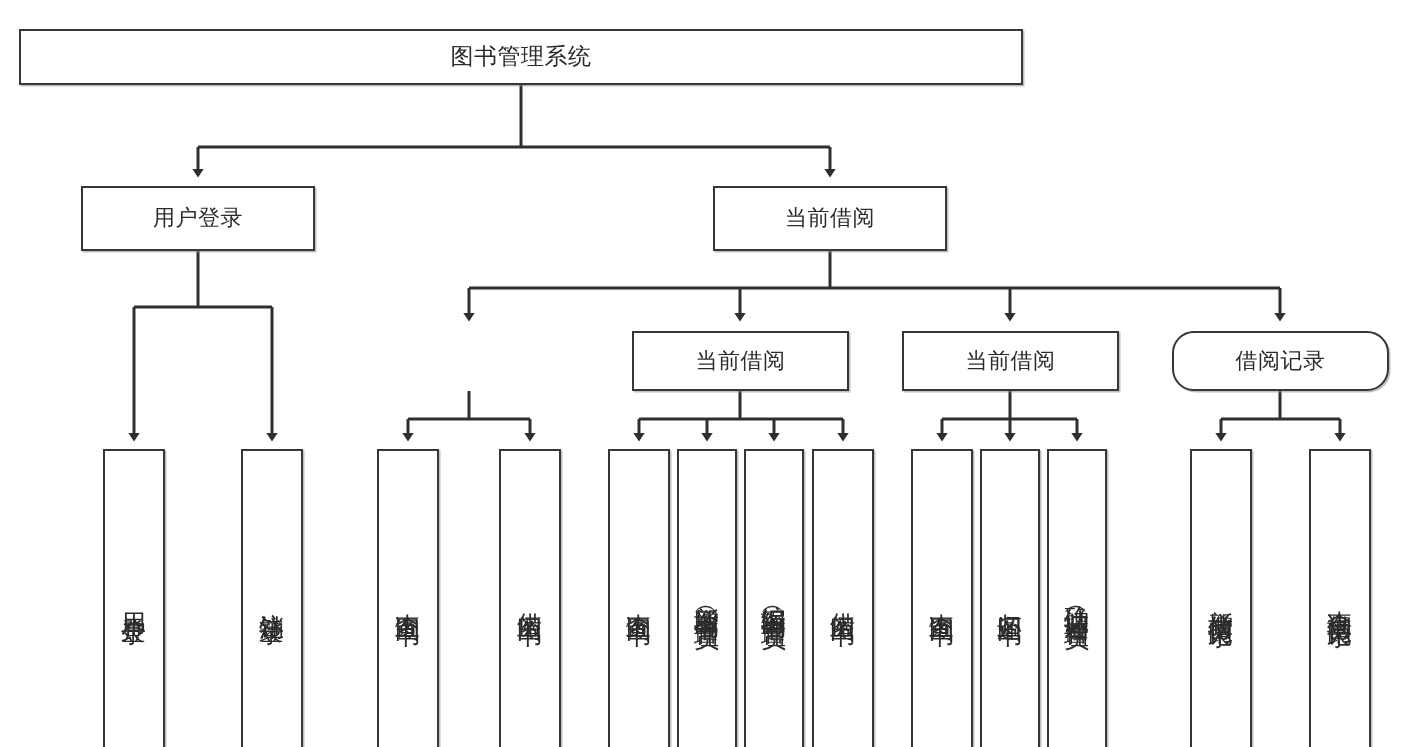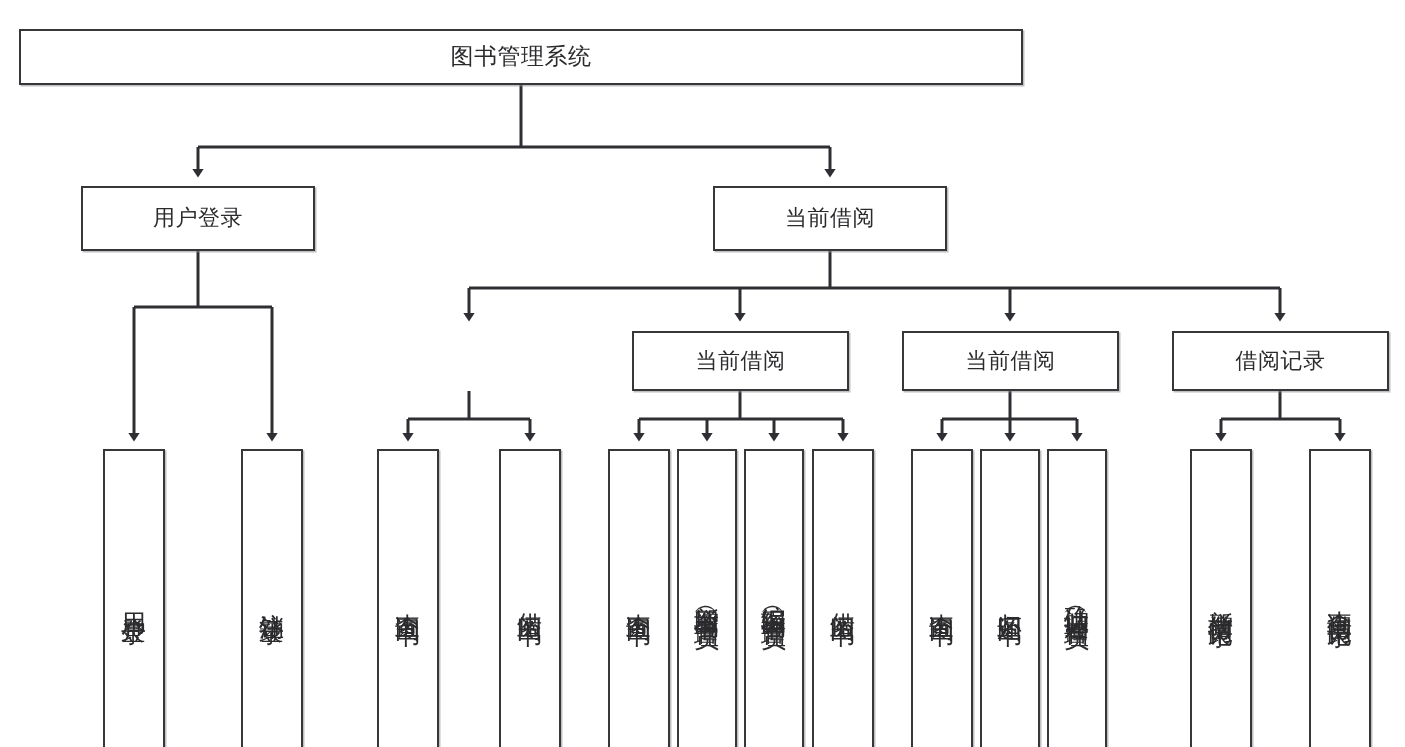--- a/index.html
+++ b/index.html
@@ -141,21 +141,21 @@
   <div class="node horiz" style="left:713px; top:170px; width:234px; height:65px;">
     <span class="label">当前借阅</span>
   </div>
 
   <div class="node horiz" style="left:632px; top:315px; width:217px; height:60px;">
     <span class="label">当前借阅</span>
   </div>
   <div class="node horiz" style="left:902px; top:315px; width:217px; height:60px;">
     <span class="label">当前借阅</span>
   </div>
-  <div class="node horiz" style="left:1172px; top:315px; width:217px; height:60px;">
+  <div class="node horiz" style="left:1172px; top:315px; width:217px; height:60px;border-radius:22px;">
     <span class="label">借阅记录</span>
   </div>
 
   <div class="node vert" style="left:103px; top:433px; width:62px; height:300px;">
     <span class="label">用户登录</span>
   </div>
   <div class="node vert" style="left:241px; top:433px; width:62px; height:300px;">
     <span class="label">注销登录</span>
   </div>
 

